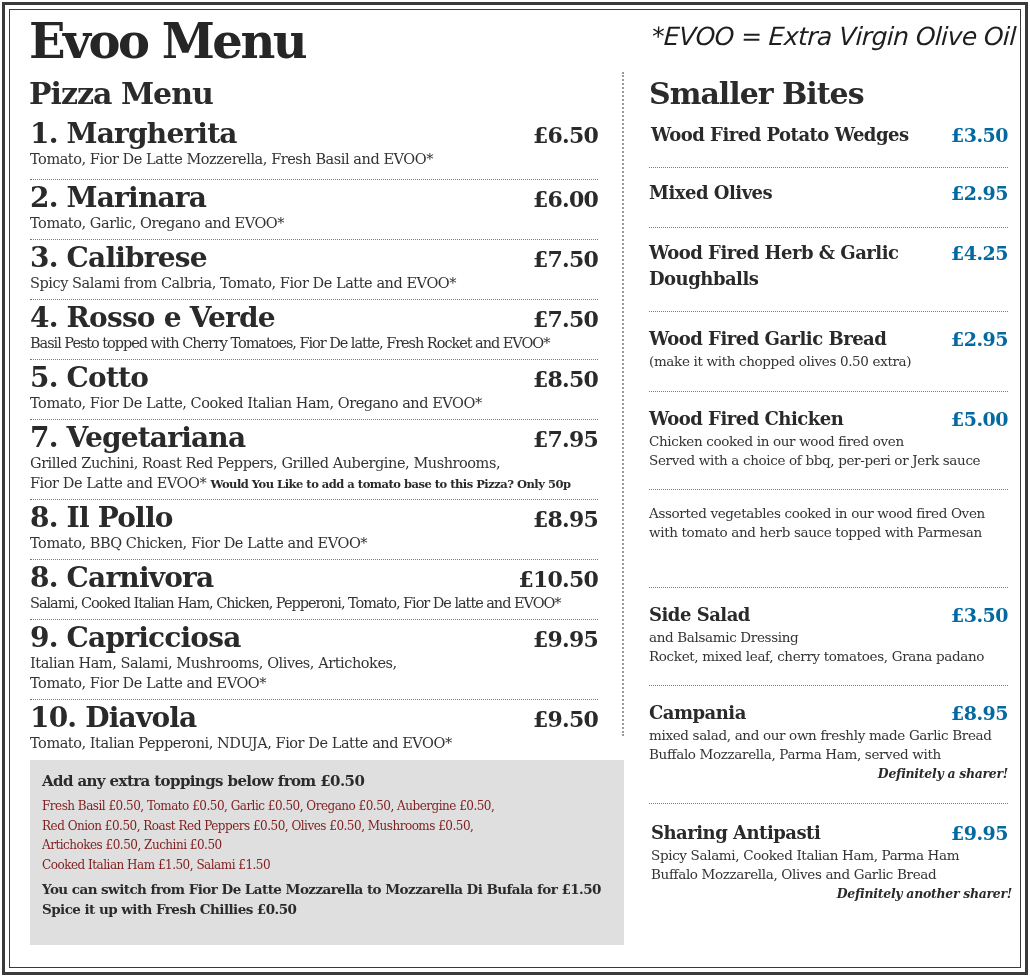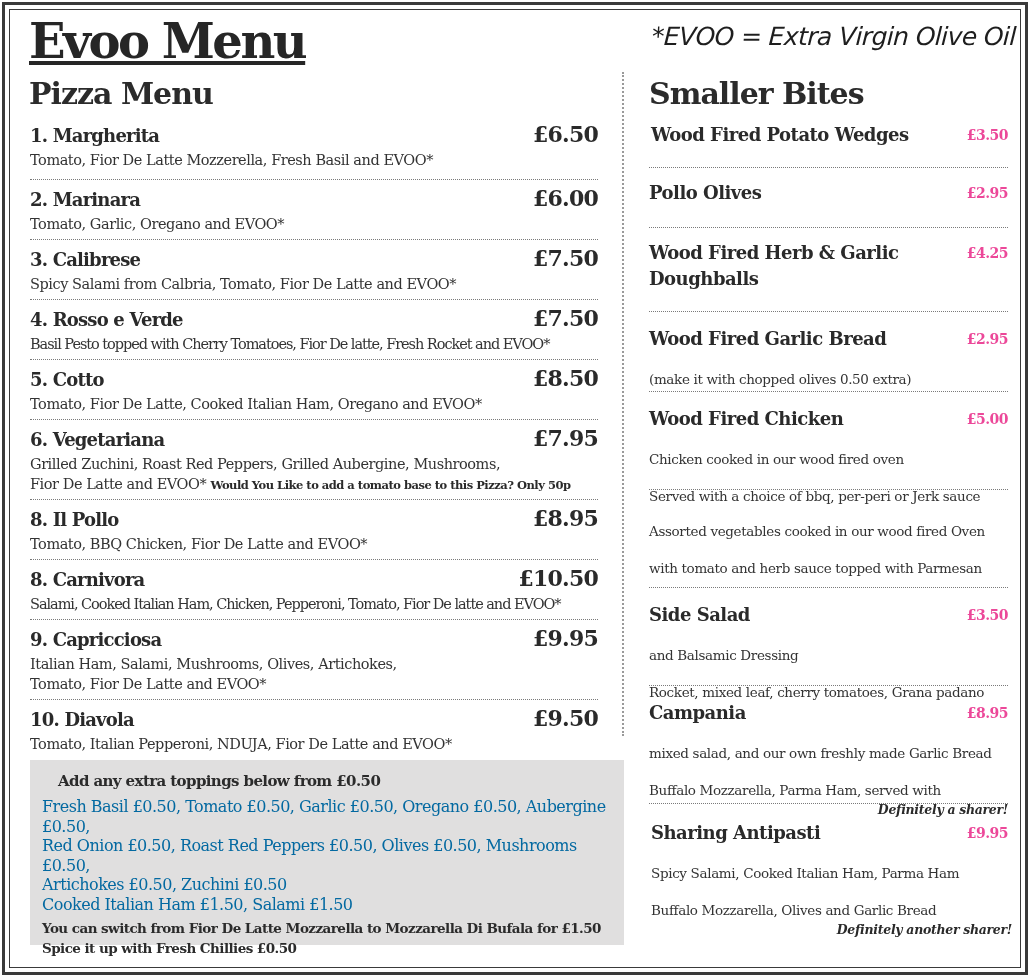--- a/index.html
+++ b/index.html
@@ -11,21 +11,21 @@
       border: 3px solid #3a3a3a;
     }
     .frame-inner {
       position: absolute; left: 9px; top: 9px; width: 1012px; height: 959px;
       border: 1px solid #3a3a3a;
     }
 
     .main-title {
       position: absolute; left: 29px; top: 12px;
       font-family: "DejaVu Serif", serif; font-weight: bold;
-      font-size: 48px; letter-spacing: -2.5px; color: #262626; line-height: 58px; text-decoration: underline;
+      font-size: 48px; letter-spacing: -2.5px; color: #262626; line-height: 58px;
     }
     .evoo-note {
       position: absolute; left: 652px; top: 22px;
       font-family: "DejaVu Sans", sans-serif; font-size: 25px; color: #1e1e1e;
       letter-spacing: -0.6px; font-style: italic; transform: skewX(-3deg);
     }
 
     .section-title {
       position: absolute; font-family: "DejaVu Serif", serif; font-weight: bold;
       font-size: 30px; color: #2b2b2b; letter-spacing: -1px; line-height: 36px;
@@ -36,21 +36,21 @@
     .vdivider {
       position: absolute; left: 622px; top: 72px; width: 0; height: 664px;
       border-left: 2px dotted #9a9a9a;
     }
 
     
     .pizza-list { position: absolute; left: 30px; top: 120px; width: 568px; }
     .pizza-item { position: relative; border-bottom: 1.5px dotted #7a7a7a; }
     .pizza-head { display: flex; justify-content: space-between; align-items: baseline; }
     .pizza-name {
-      font-family: "DejaVu Serif", serif; font-weight: bold; font-size: 18px;
+      font-family: "DejaVu Serif", serif; font-weight: bold; font-size: 28px;
       letter-spacing: -0.8px; color: #2a2a2a; line-height: 28px;
     }
     .pizza-price {
       font-family: "DejaVu Serif", serif; font-weight: bold; font-size: 22px;
       letter-spacing: -0.8px; color: #2a2a2a; line-height: 28px; padding-right: 0px;
     }
     .pizza-desc {
       font-family: "DejaVu Serif", serif; font-size: 14.5px; line-height: 20px;
       color: #333; letter-spacing: -0.45px;
     }
@@ -60,47 +60,47 @@
       letter-spacing: -0.5px; color: #2a2a2a;
     }
 
     
     .extras {
       position: absolute; left: 30px; top: 760px; width: 594px; height: 185px;
       background: #e0dfdf; padding: 10px 12px;
     }
     .extras-title {
       font-family: "DejaVu Serif", serif; font-weight: bold; font-size: 15px;
-      letter-spacing: -0.6px; color: #2b2b2b; line-height: 22px; margin-bottom: 5px; margin-left: 16px;
+      letter-spacing: -0.6px; color: #2b2b2b; line-height: 22px; margin-bottom: 5px;
     }
     .extras-line {
-      font-family: "DejaVu Serif", serif; font-size: 16px; line-height: 19.5px;
-      letter-spacing: -0.5px; color: #0369a1;
+      font-family: "DejaVu Serif", serif; font-size: 12px; line-height: 19.5px;
+      letter-spacing: -0.5px; color: #7f1d1d;
     }
     .extras-bold {
       font-family: "DejaVu Serif", serif; font-weight: bold; font-size: 13.5px;
       letter-spacing: -0.55px; color: #2b2b2b; line-height: 20px;
     }
     .extras-bold.first { margin-top: 4px; }
 
     
     .bites-list { position: absolute; left: 649px; top: 120px; width: 359px; }
     .bite-item { border-bottom: 1.5px dotted #7a7a7a; }
     .bite-head { display: flex; justify-content: space-between; align-items: flex-start; }
     .bite-name {
       font-family: "DejaVu Serif", serif; font-weight: bold; font-size: 18px;
       letter-spacing: -0.5px; color: #2a2a2a; line-height: 26px;
     }
     .bite-price {
-      font-family: "DejaVu Serif", serif; font-weight: bold; font-size: 14px;
-      letter-spacing: -0.5px; color: #ec4899; line-height: 26px; white-space: nowrap;
+      font-family: "DejaVu Serif", serif; font-weight: bold; font-size: 19px;
+      letter-spacing: -0.5px; color: #0369a1; line-height: 26px; white-space: nowrap;
     }
     .bite-desc {
       font-family: "DejaVu Serif", serif; font-size: 13.5px; line-height: 19px;
-      letter-spacing: -0.35px; color: #333; margin-top: 18px;
+      letter-spacing: -0.35px; color: #333;
     }
     .bite-tag {
       font-family: "DejaVu Serif", serif; font-weight: bold; font-style: italic;
       font-size: 12.5px; letter-spacing: -0.3px; color: #2a2a2a; text-align: right;
       line-height: 19px;
     }
     .bite-item.last { border-bottom: none; }
   </style>
 </head>
 <body>
@@ -153,21 +153,21 @@
   <div class="pizza-item" style="height:60px; padding-top:4px;">
     <div class="pizza-head">
       <span class="pizza-name">5. Cotto</span>
       <span class="pizza-price">£8.50</span>
     </div>
     <div class="pizza-desc">Tomato, Fior De Latte, Cooked Italian Ham, Oregano and EVOO*</div>
   </div>
 
   <div class="pizza-item" style="height:80px; padding-top:4px;">
     <div class="pizza-head">
-      <span class="pizza-name">6. Vegetariana</span>
+      <span class="pizza-name">7. Vegetariana</span>
       <span class="pizza-price">£7.95</span>
     </div>
     <div class="pizza-desc">Grilled Zuchini, Roast Red Peppers, Grilled Aubergine, Mushrooms,</div>
     <div class="pizza-desc">
       <span>Fior De Latte and EVOO*</span>
       <span class="pizza-note">Would You Like to add a tomato base to this Pizza? Only 50p</span>
     </div>
   </div>
 
   <div class="pizza-item" style="height:60px; padding-top:4px;">
@@ -218,21 +218,21 @@
 
   <div class="bite-item" style="height:48px; padding-top:2px;">
     <div class="bite-head">
       <span class="bite-name" style="padding-left:2px;">Wood Fired Potato Wedges</span>
       <span class="bite-price">£3.50</span>
     </div>
   </div>
 
   <div class="bite-item" style="height:60px; padding-top:12px;">
     <div class="bite-head">
-      <span class="bite-name">Pollo Olives</span>
+      <span class="bite-name">Mixed Olives</span>
       <span class="bite-price">£2.95</span>
     </div>
   </div>
 
   <div class="bite-item" style="height:84px; padding-top:12px;">
     <div class="bite-head">
       <span class="bite-name" style="width:260px;">Wood Fired Herb &amp; Garlic Doughballs</span>
       <span class="bite-price">£4.25</span>
     </div>
   </div>

